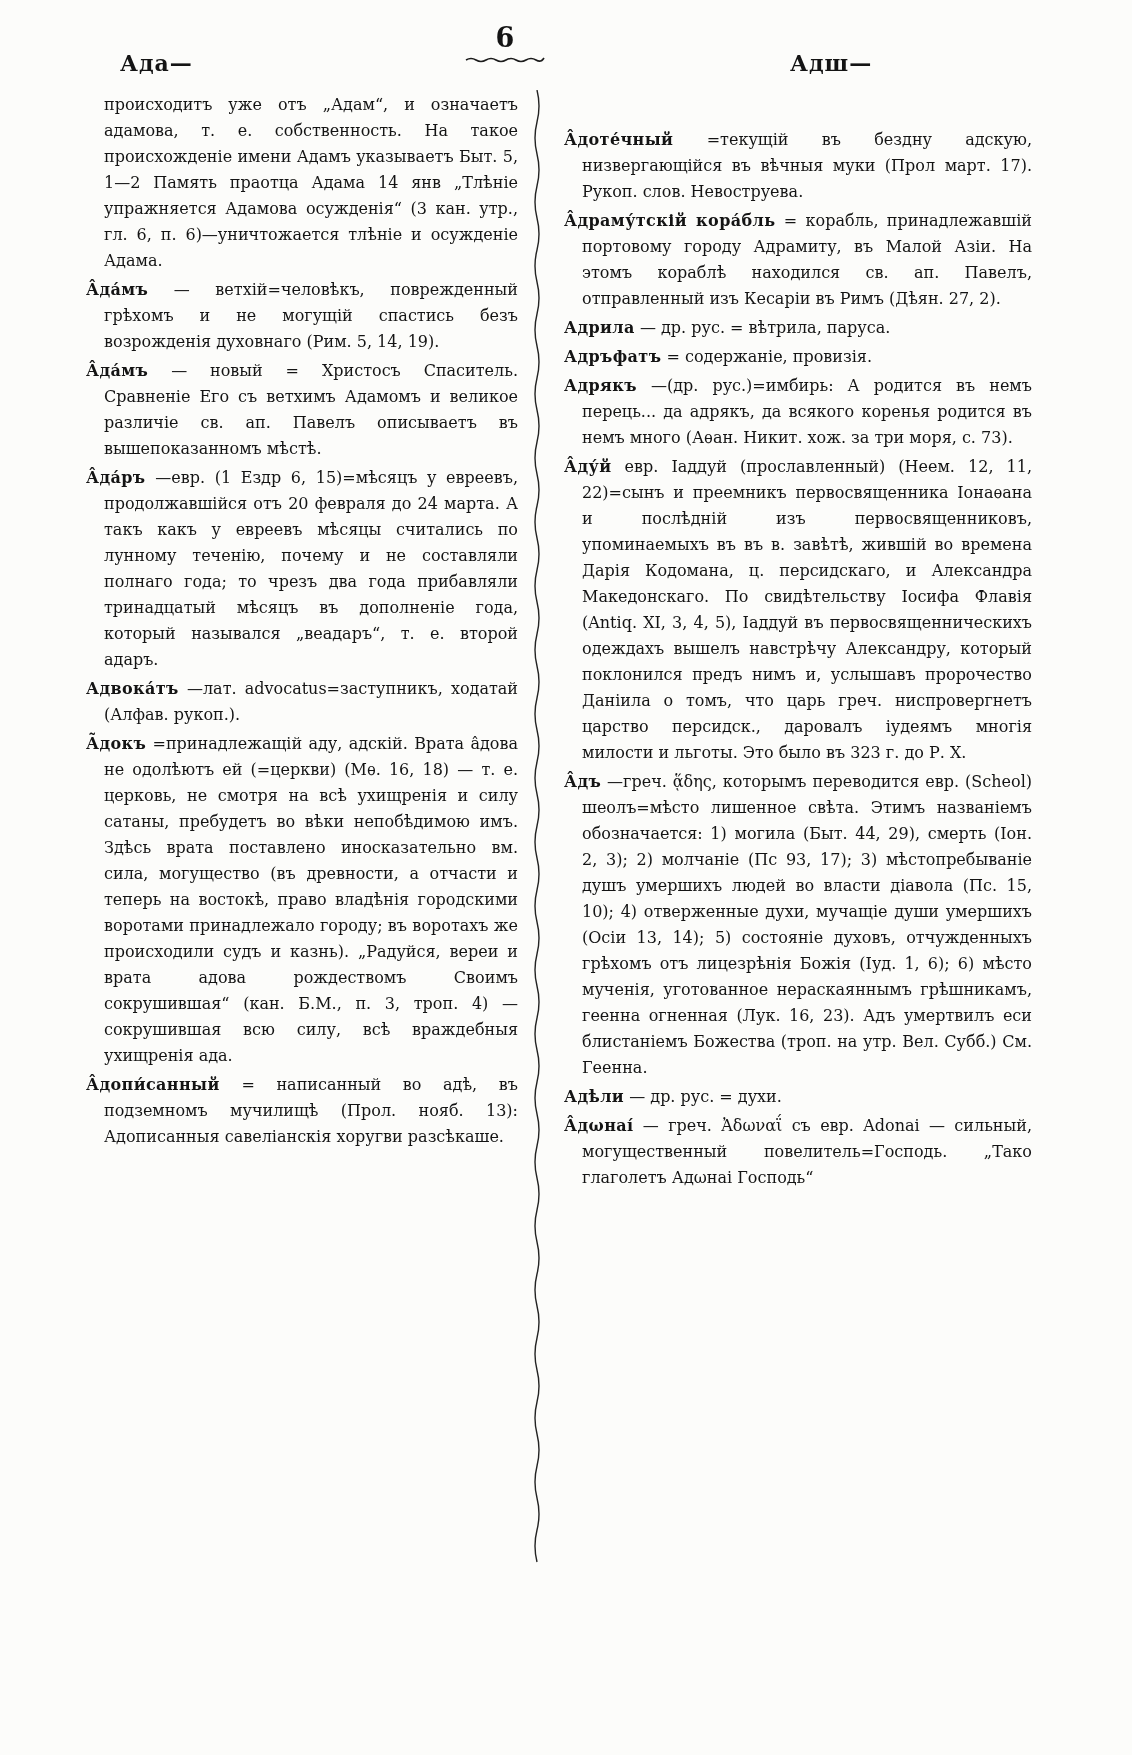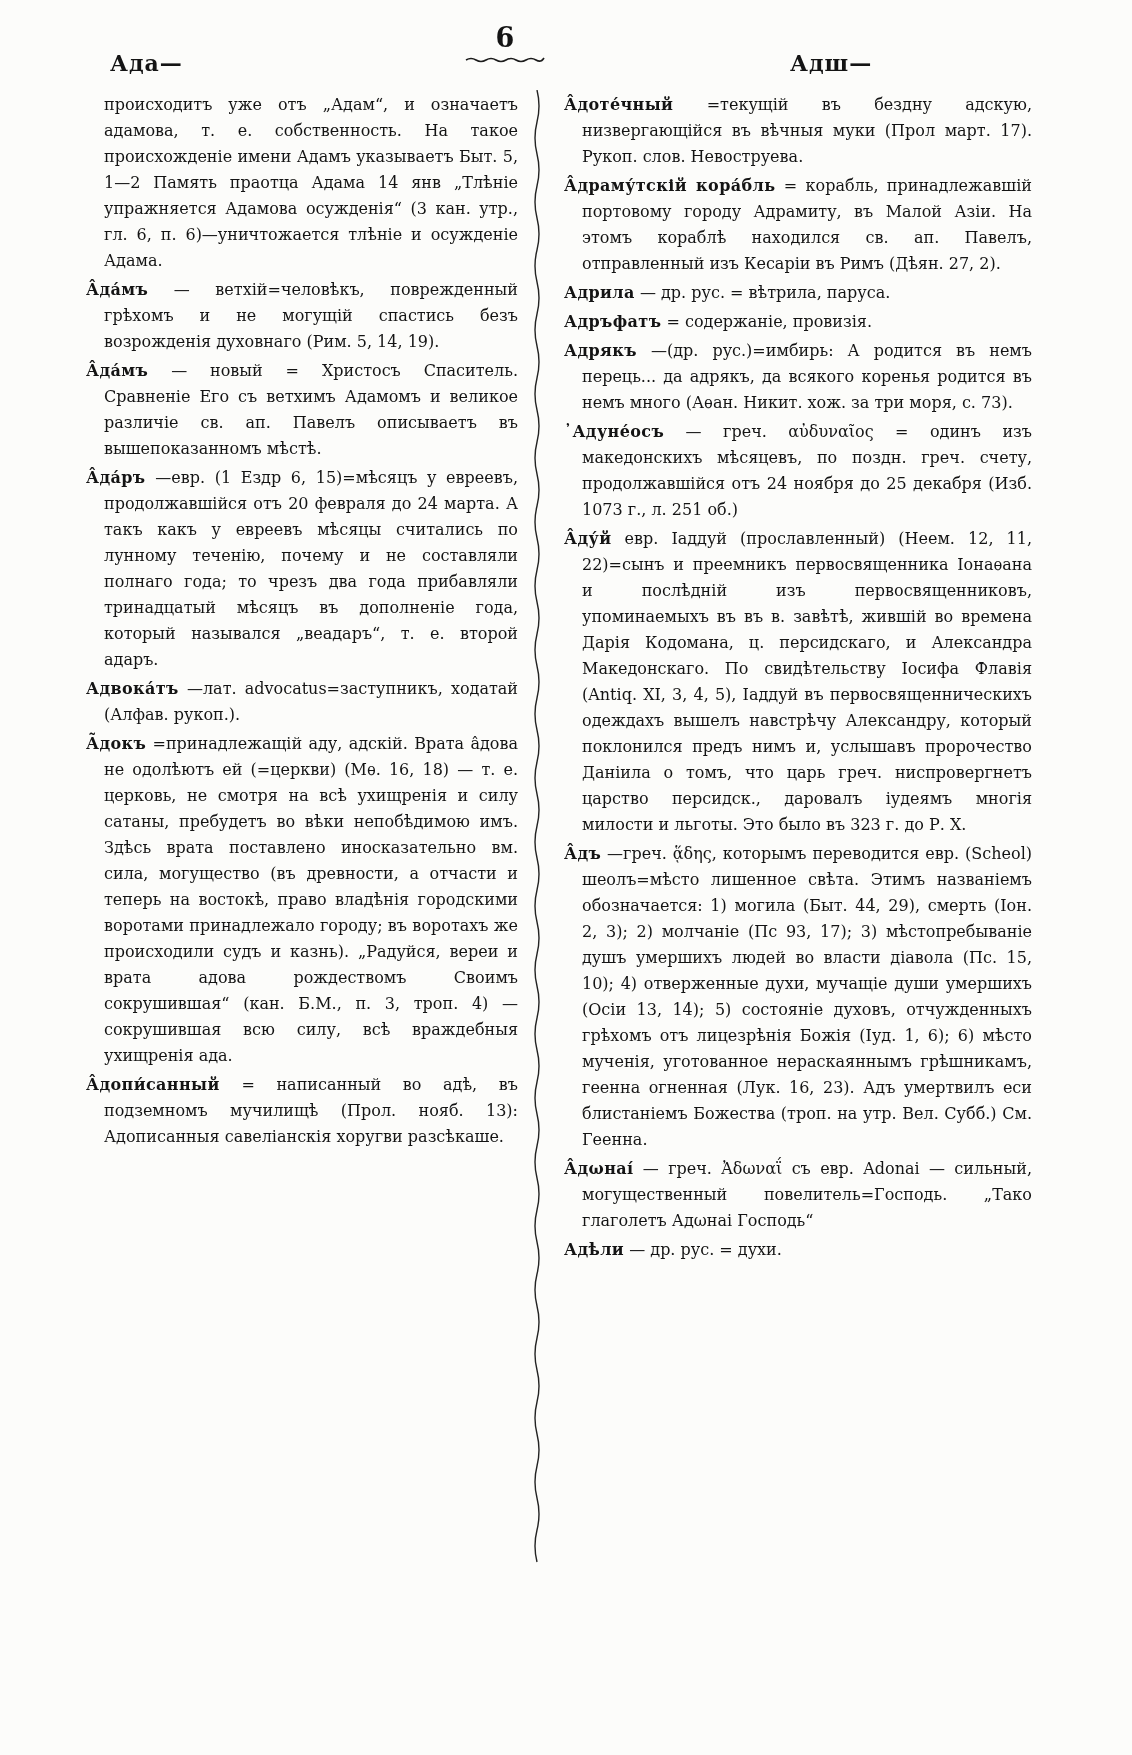--- a/index.html
+++ b/index.html
@@ -22,28 +22,28 @@
     font-weight: bold;
   }
   .pageno-rule { position: absolute; left: 464px; top: 54px; }
   .running-head {
     position: absolute;
     top: 50px;
     font-size: 22px;
     font-weight: bold;
     letter-spacing: 1px;
   }
-  .running-head.left  { left: 110px; }
+  .running-head.left  { left: 120px; }
   .running-head.right { left: 790px; }
   .col {
     position: absolute;
     top: 92px;
   }
   .col-left  { left: 86px;  width: 432px; }
-  .col-right { left: 564px; width: 468px; }
+  .col-right { left: 564px; width: 468px; margin-top: 35px; }
   .divider { position: absolute; left: 532px; top: 90px; }
   .entry {
     margin: 0 0 3px 0;
     text-align: justify;
     font-size: 16px;
     line-height: 26px;
     padding-left: 18px;
     text-indent: -18px;
   }
   .entry.cont { text-indent: 0; }
@@ -83,20 +83,19 @@
       <p class="entry"><b class="hw">Адвока́тъ</b> <span>—лат. advocatus=заступникъ, ходатай (Алфав. рукоп.).</span></p>
       <p class="entry"><b class="hw">А̃докъ</b> <span>=принадлежащій аду, адскій. Врата а̂дова не одолѣютъ ей (=церкви) (Мѳ. 16, 18) — т. е. церковь, не смотря на всѣ ухищренія и силу сатаны, пребудетъ во вѣки непобѣдимою имъ. Здѣсь врата поставлено иносказательно вм. сила, могущество (въ древности, а отчасти и теперь на востокѣ, право владѣнія городскими воротами принадлежало городу; въ воротахъ же происходили судъ и казнь). „Радуйся, вереи и врата адова рождествомъ Своимъ сокрушившая“ (кан. Б.М., п. 3, троп. 4) — сокрушившая всю силу, всѣ враждебныя ухищренія ада.</span></p>
       <p class="entry"><b class="hw">А̂допи́санный</b> <span>= написанный во адѣ, въ подземномъ мучилищѣ (Прол. нояб. 13): Адописанныя савеліанскія хоругви разсѣкаше.</span></p>
     </div>
   <div class="col col-right" id="col-right">
       <p class="entry"><b class="hw">А̂доте́чный</b> <span>=текущій въ бездну адскую, низвергающійся въ вѣчныя муки (Прол март. 17). Рукоп. слов. Невоструева.</span></p>
       <p class="entry"><b class="hw">А̂драму́тскій кора́бль</b> <span>= корабль, принадлежавшій портовому городу Адрамиту, въ Малой Азіи. На этомъ кораблѣ находился св. ап. Павелъ, отправленный изъ Кесаріи въ Римъ (Дѣян. 27, 2).</span></p>
       <p class="entry"><b class="hw">Адрила</b> <span>— др. рус. = вѣтрила, паруса.</span></p>
       <p class="entry"><b class="hw">Адръфатъ</b> <span>= содержаніе, провизія.</span></p>
       <p class="entry"><b class="hw">Адрякъ</b> <span>—(др. рус.)=имбирь: А родится въ немъ перець... да адрякъ, да всякого коренья родится въ немъ много (Аѳан. Никит. хож. за три моря, с. 73).</span></p>
-      <p class="entry"><b class="hw">᾿Адуне́осъ</b> <span>— греч. αὐδυναῖος = одинъ изъ македонскихъ мѣсяцевъ, по поздн. греч. счету, продолжавшійся отъ 24 ноября до 25 декабря (Изб. 1073 г., л. 251 об.)</span></p>
       <p class="entry"><b class="hw">А̂ду́й</b> <span>евр. Іаддуй (прославленный) (Неем. 12, 11, 22)=сынъ и преемникъ первосвященника Іонаѳана и послѣдній изъ первосвященниковъ, упоминаемыхъ въ въ в. завѣтѣ, жившій во времена Дарія Кодомана, ц. персидскаго, и Александра Македонскаго. По свидѣтельству Іосифа Флавія (Antiq. XI, 3, 4, 5), Іаддуй въ первосвященническихъ одеждахъ вышелъ навстрѣчу Александру, который поклонился предъ нимъ и, услышавъ пророчество Даніила о томъ, что царь греч. ниспровергнетъ царство персидск., даровалъ іудеямъ многія милости и льготы. Это было въ 323 г. до Р. Х.</span></p>
       <p class="entry"><b class="hw">А̂дъ</b> <span>—греч. ᾅδης, которымъ переводится евр. (Scheol) шеолъ=мѣсто лишенное свѣта. Этимъ названіемъ обозначается: 1) могила (Быт. 44, 29), смерть (Іон. 2, 3); 2) молчаніе (Пс 93, 17); 3) мѣстопребываніе душъ умершихъ людей во власти діавола (Пс. 15, 10); 4) отверженные духи, мучащіе души умершихъ (Осіи 13, 14); 5) состояніе духовъ, отчужденныхъ грѣхомъ отъ лицезрѣнія Божія (Іуд. 1, 6); 6) мѣсто мученія, уготованное нераскаяннымъ грѣшникамъ, геенна огненная (Лук. 16, 23). Адъ умертвилъ еси блистаніемъ Божества (троп. на утр. Вел. Субб.) См. Геенна.</span></p>
+      <p class="entry"><b class="hw">Адѣли</b> <span>— др. рус. = духи.</span></p>
       <p class="entry"><b class="hw">А̂дωнаі́</b> <span>— греч. Ἀδωναΐ съ евр. Adonai — сильный, могущественный повелитель=Господь. „Тако глаголетъ Адωнаі Господь“</span></p>
-      <p class="entry"><b class="hw">Адѣли</b> <span>— др. рус. = духи.</span></p>
     </div>
 
 </div>
 
 </body></html>

